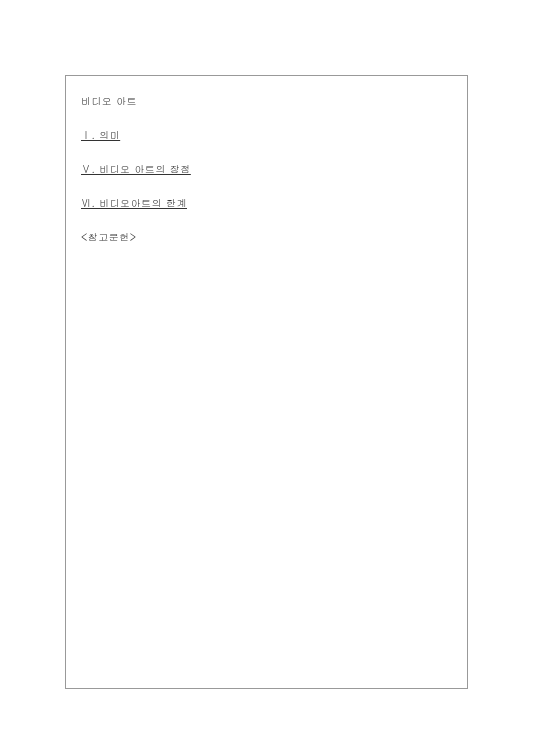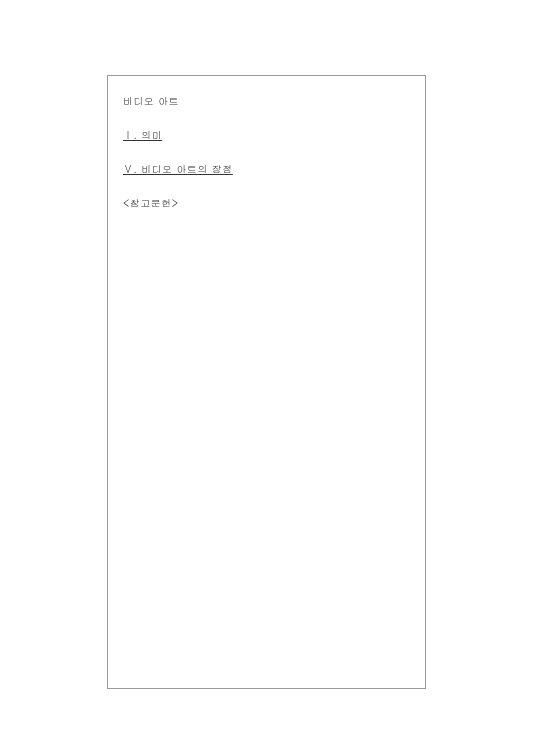--- a/index.html
+++ b/index.html
@@ -11,21 +11,21 @@
       width: 533px;
       height: 754px;
       background: #ffffff;
       font-family: "Malgun Gothic", "Gulim", sans-serif;
       display: flex;
       align-items: flex-start;
       justify-content: center;
       padding-top: 75px;
     }
     .page-frame {
-      width: 319px;
+      width: 403px;
       height: 614px;
       border: 1px solid #999999;
       padding: 18px 15px;
       background: #ffffff;
     }
     .doc-title {
       font-size: 10px;
       color: #333333;
       margin-bottom: 20px;
       letter-spacing: 0.5px;
@@ -50,14 +50,15 @@
       letter-spacing: 0.5px;
     }
   </style>
 </head>
 <body>
 
 <div class="page-frame">
   <div class="doc-title">비디오 아트</div>
   <div class="toc-item">Ⅰ. 의미</div>
   <div class="toc-item">Ⅴ. 비디오 아트의 장점</div>
+  <div class="toc-item">Ⅵ. 비디오아트의 한계</div>
   <div class="references">&lt;참고문헌&gt;</div>
 </div>
 
 </body></html>

